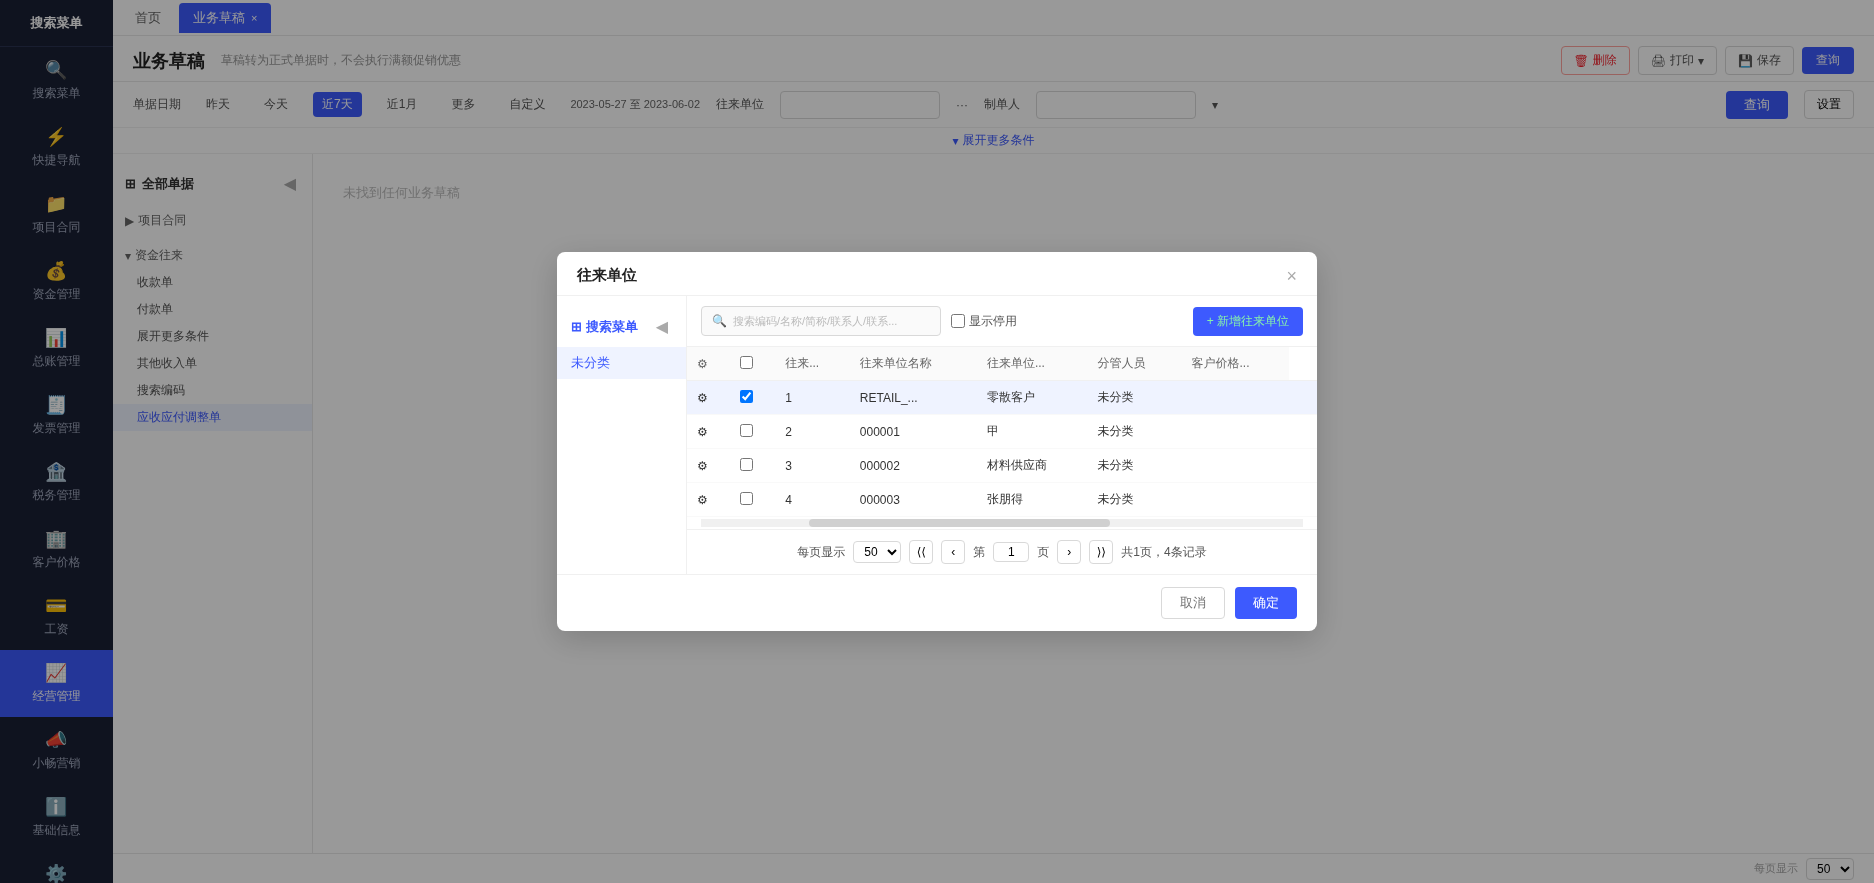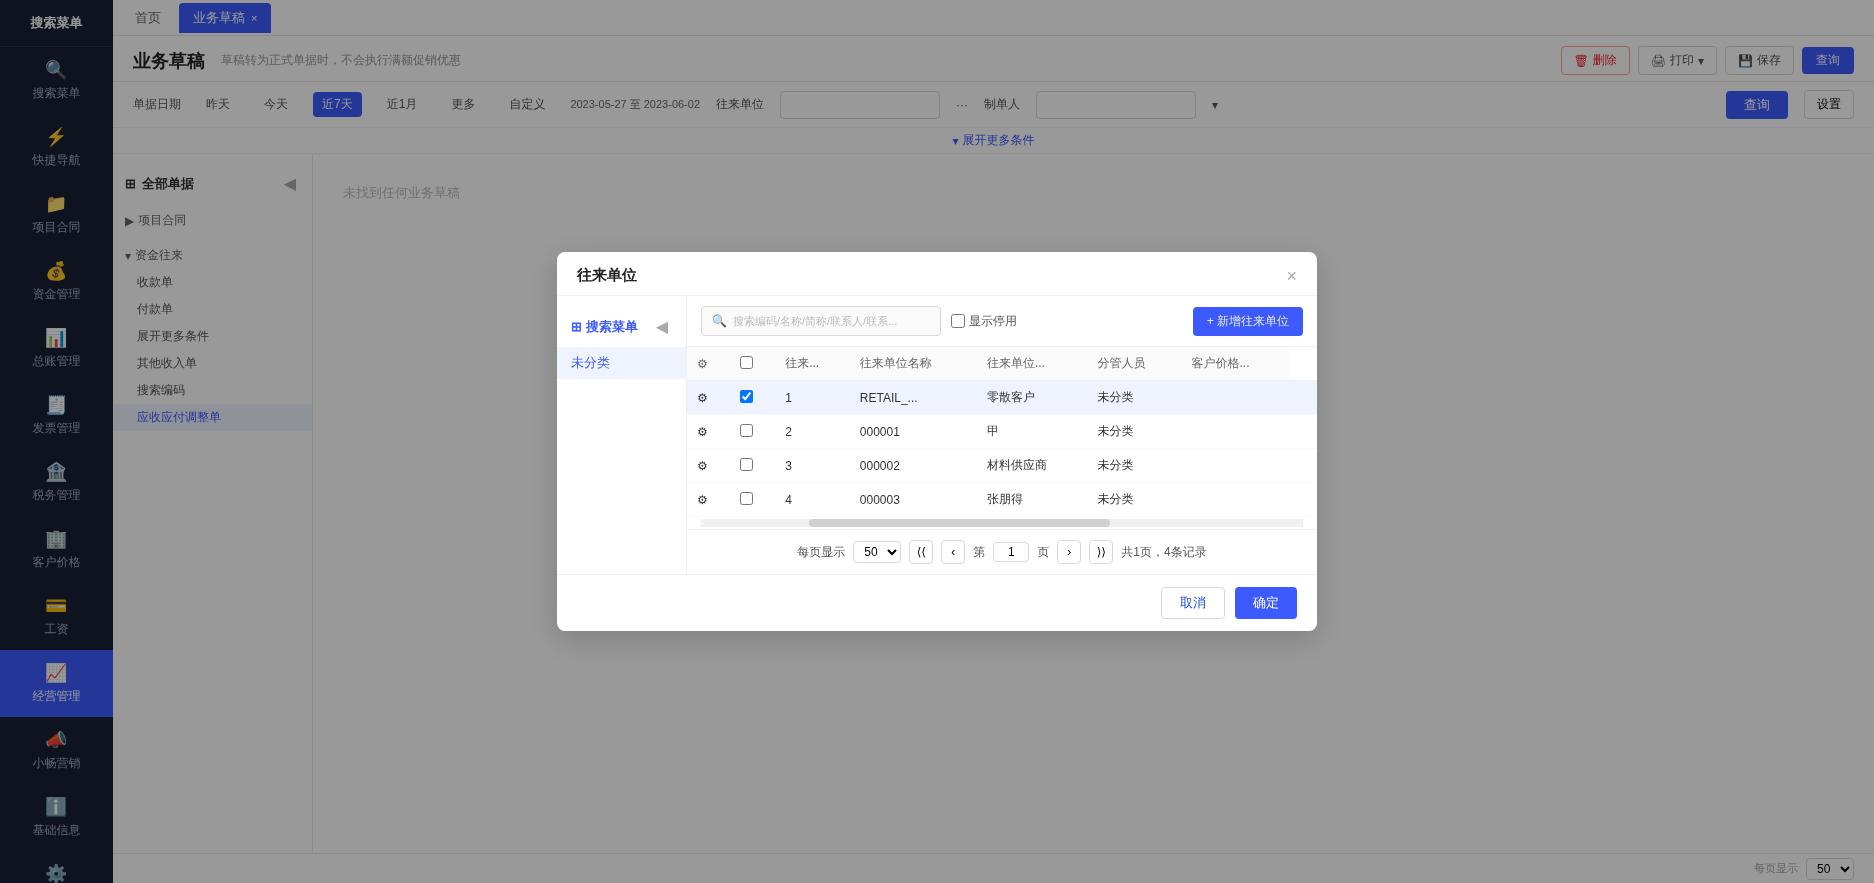--- a/index.html
+++ b/index.html
@@ -325,21 +325,21 @@
       display: flex;
       align-items: center;
       gap: 4px;
       font-size: 12px;
       color: #555;
     }
     .checkbox-input { width: 14px; height: 14px; }
     .btn-add-partner {
       margin-left: auto;
       background: #3d5afe;
-      color: #e5e5e5;
+      color: #86efac;
       border: none;
       border-radius: 4px;
       padding: 6px 14px;
       font-size: 12px;
       cursor: pointer;
       display: flex;
       align-items: center;
       gap: 4px;
     }
 
@@ -431,21 +431,21 @@
       gap: 10px;
       border-top: 1px solid #f0f0f0;
     }
     .btn-cancel {
       padding: 6px 18px;
       border: 1px solid #d9d9d9;
       background: #fff;
       border-radius: 4px;
       font-size: 13px;
       cursor: pointer;
-      color: #1d4ed8;
+      color: #737373;
     }
     .btn-confirm {
       padding: 6px 18px;
       background: #3d5afe;
       color: #fff;
       border: none;
       border-radius: 4px;
       font-size: 13px;
       cursor: pointer;
     }

